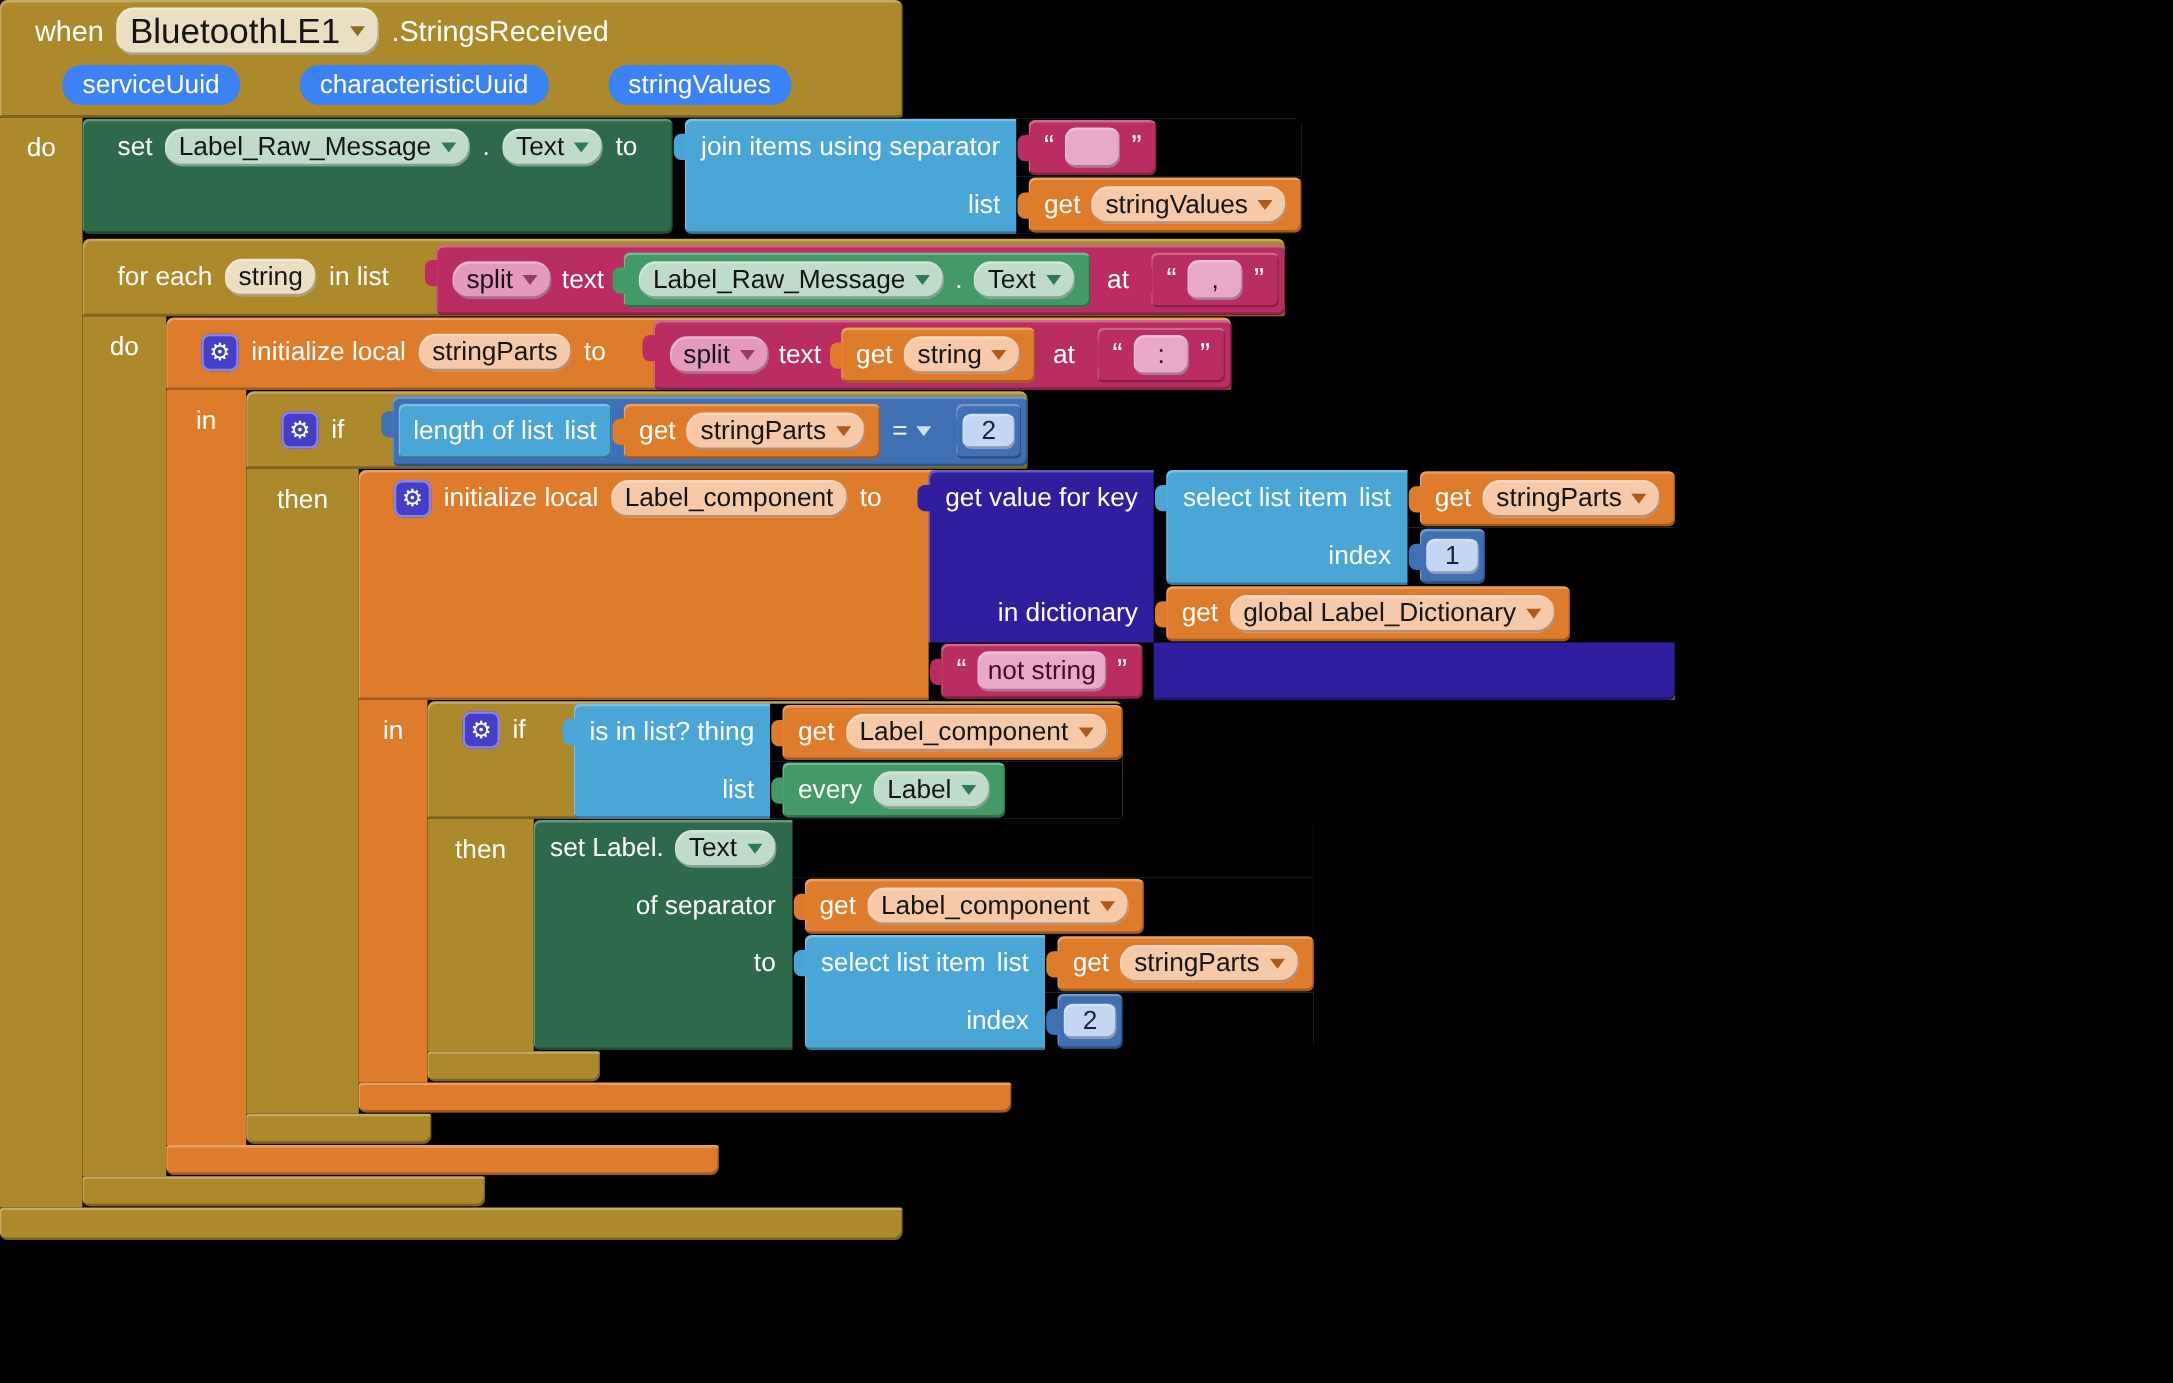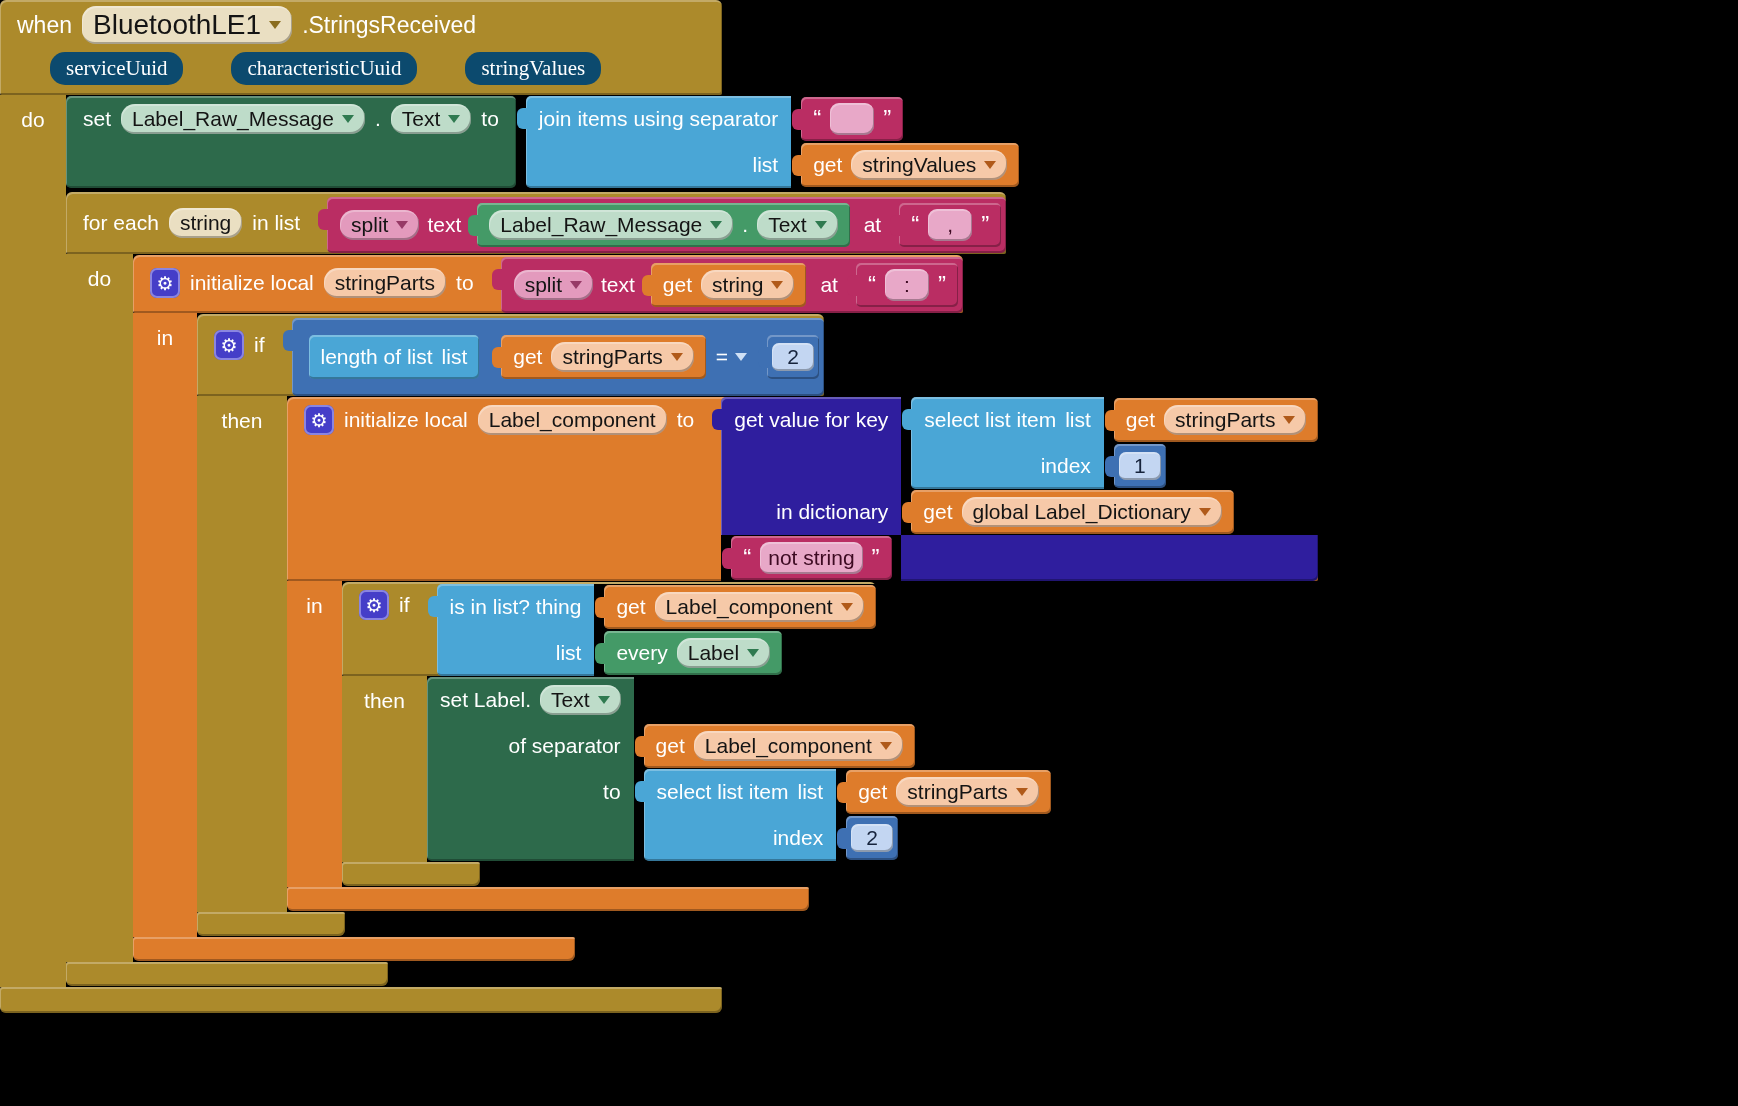--- a/index.html
+++ b/index.html
@@ -9,21 +9,21 @@
   }
   
   .bev{box-shadow:inset 1px 2px 0 rgba(255,255,255,.28), inset -1px -2px 0 rgba(0,0,0,.28);}
   .cb{display:inline-flex;flex-direction:column;align-items:flex-start;}
   .chead{border-radius:6px 6px 2px 2px;display:flex;flex-direction:column;}
   .cbody{display:flex;align-items:stretch;}
   .ccol{display:flex;justify-content:center;align-items:flex-start;padding-top:13px;}
   .children{display:flex;flex-direction:column;align-items:flex-start;gap:4px;padding:1px 0;}
   .cfoot{height:24px;border-radius:2px 2px 6px 6px;}
   .slot{white-space:nowrap;}
-  .lrow{height:46px;display:flex;align-items:center;gap:10px;padding:0 17px;white-space:nowrap;}
+  .lrow{height:46px;display:flex;align-items:center;gap:10px;padding:0 28px;white-space:nowrap;}
   .lh{height:46px;display:flex;align-items:center;gap:9px;padding:0 13px;white-space:nowrap;}
   .stmt{display:flex;align-items:stretch;}
   .shead{display:flex;align-items:flex-start;border-radius:5px;}
   .grid2{display:grid;grid-template-columns:max-content max-content;border-radius:5px;}
   .vlabel{display:flex;align-items:flex-start;justify-content:flex-start;}
   .vlabel.r{justify-content:flex-end;}
   .vval{background:#000;display:flex;align-items:flex-start;}
   .ivb{display:inline-flex;align-items:center;gap:9px;padding:0 12px;height:44px;border-radius:5px;margin:1px 0;white-space:nowrap;}
   
   .plug{position:relative;margin-left:10px;}
@@ -56,21 +56,21 @@
   .arr{width:0;height:0;border-left:6px solid transparent;border-right:6px solid transparent;border-top:8px solid #555;display:inline-block;}
   .arr.a-green{border-top-color:#2F7A50;}
   .arr.a-gold{border-top-color:#8a6d1f;}
   .arr.a-pink{border-top-color:#963a66;}
   .arr.a-orange{border-top-color:#b05a1a;}
   .arr.a-blue{border-top-color:#cfe0f5;}
   
   .gear{width:30px;height:30px;border-radius:7px;background:#453EC8;display:inline-flex;align-items:center;justify-content:center;box-shadow:inset 0 0 0 2px #8A85E0;}
   .gear::before{content:"⚙";color:#fff;font-size:19px;line-height:1;}
   
-  .badge{background:#0c4a6e;color:#fff;border-radius:15px;padding:4px 16px;white-space:nowrap;font-family:Liberation Serif, serif;}
+  .badge{background:#3b82f6;color:#fff;border-radius:15px;padding:4px 16px;white-space:nowrap;}
   .params{display:flex;gap:48px;padding:2px 14px 10px 50px;height:auto;}
   
   .frame{display:flex;align-items:center;border-radius:5px;padding:5px;}
 </style>
 </head>
 <body>
 
 <div class="canvas">
 
   
@@ -214,21 +214,21 @@
                   </div>
                   <div class="children">
 
                     <div class="cb">
                       <div class="chead gold bev" style="flex-direction:row;align-items:flex-start;">
                         <div class="lrow" style="height:62px;">
                           <span class="gear bev"></span>
                           <span>if</span>
                         </div>
                         <div class="frame math bev plug p-math" style="margin-top:4px;">
-                          <div class="ivb lists bev" style="margin:12px;">
+                          <div class="ivb lists bev" style="margin:0;">
                             <span>length of list</span>
                             <span>list</span>
                           </div>
                           <div class="ivb orange bev plug p-orange">
                             <span>get</span>
                             <span class="pill salmon bev">
                               <span>stringParts</span>
                               <i class="arr a-orange"></i>
                             </span>
                           </div>

